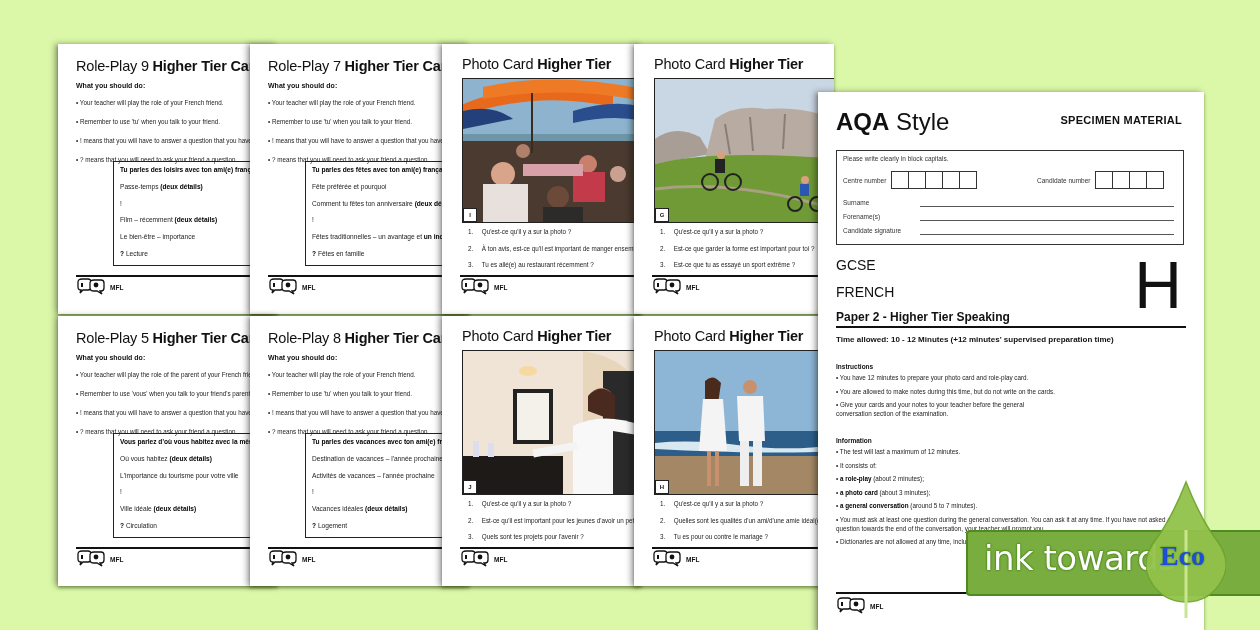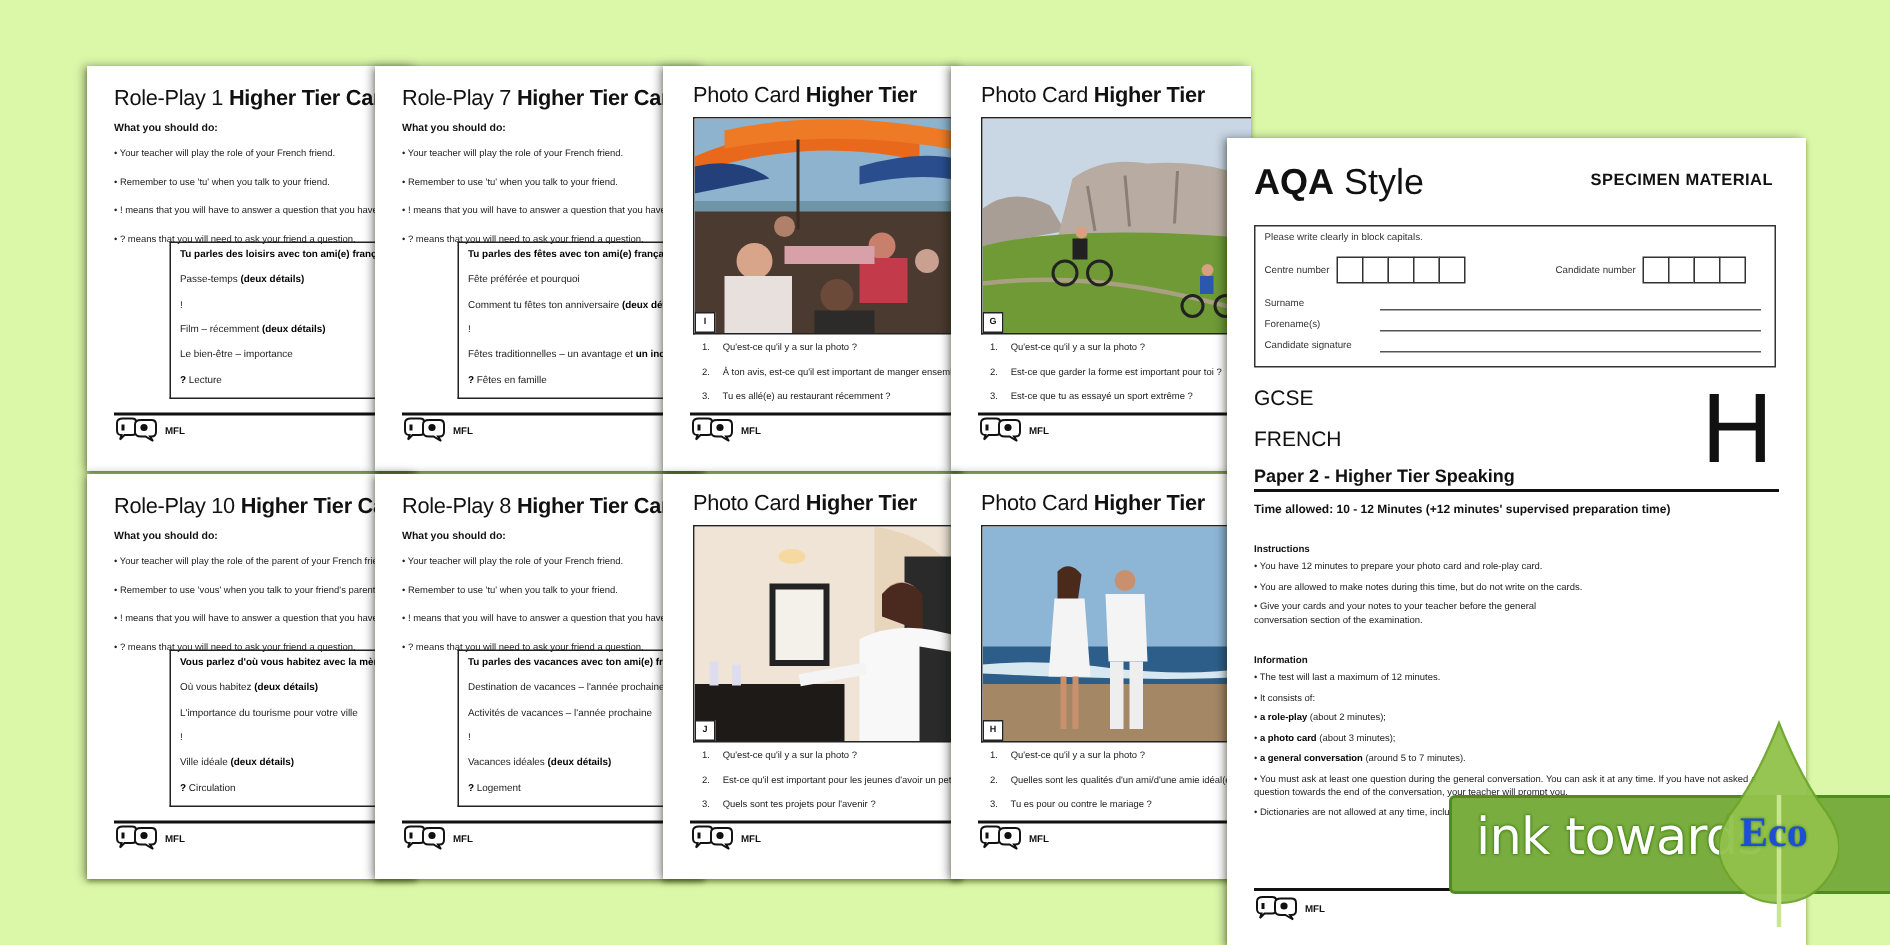--- a/index.html
+++ b/index.html
@@ -110,21 +110,21 @@
   .eco-drop { position: absolute; left: 1146px; top: 480px; width: 80px; height: 138px; }
   .eco-word {
     position: absolute; left: 1160px; top: 540px; font-size: 28px; color: #1d4ed8; font-weight: bold;
     font-family: Liberation Serif, serif; text-shadow: 0 0 2px #3d7a10;
   }
 </style>
 </head>
 <body>
 
 <div class="page rp" style="left:58px; top:44px;">
-  <div class="rp-title"><span>Role-Play 1 </span><b>Higher Tier Card</b></div>
+  <div class="rp-title"><span>Role-Play 9 </span><b>Higher Tier Card</b></div>
   <div class="wysd">What you should do:</div>
   <ul class="rp-bullets">
     <li>Your teacher will play the role of your French friend.</li>
     <li>Remember to use 'tu' when you talk to your friend.</li>
     <li>! means that you will have to answer a question that you have not prepared.</li>
     <li>? means that you will need to ask your friend a question.</li>
   </ul>
   <div class="rp-box">
     <div class="row head">Tu parles des loisirs avec ton ami(e) français(e).</div>
     <div class="row"><span>Passe-temps </span><b>(deux détails)</b></div>
@@ -168,21 +168,21 @@
         <path d="M2 4 Q2 1 6 1 L12 1 Q15 1 15 4 L15 9 Q15 12 12 12 L7 12 L4 15 L5 12 Q2 12 2 9 Z" fill="#fff" stroke="#111" stroke-width="1.3"></path>
         <path d="M14 5 Q14 2 18 2 L25 2 Q28 2 28 5 L28 10 Q28 13 25 13 L24 13 L26 16 L21 13 L18 13 Q14 13 14 10 Z" fill="#fff" stroke="#111" stroke-width="1.3"></path>
         <circle cx="20" cy="7" r="2.4" fill="#111"></circle>
         <rect x="5" y="5" width="2" height="4" fill="#111"></rect>
       </svg>
     <span class="mfl-label">MFL</span>
   </div>
 </div>
 
 <div class="page rp" style="left:58px; top:316px;">
-  <div class="rp-title"><span>Role-Play 10 </span><b>Higher Tier Card</b></div>
+  <div class="rp-title"><span>Role-Play 5 </span><b>Higher Tier Card</b></div>
   <div class="wysd">What you should do:</div>
   <ul class="rp-bullets">
     <li>Your teacher will play the role of the parent of your French friend.</li>
     <li>Remember to use 'vous' when you talk to your friend's parent.</li>
     <li>! means that you will have to answer a question that you have not prepared.</li>
     <li>? means that you will need to ask your friend a question.</li>
   </ul>
   <div class="rp-box">
     <div class="row head">Vous parlez d'où vous habitez avec la mère/le père de votre ami(e).</div>
     <div class="row"><span>Où vous habitez </span><b>(deux détails)</b></div>

